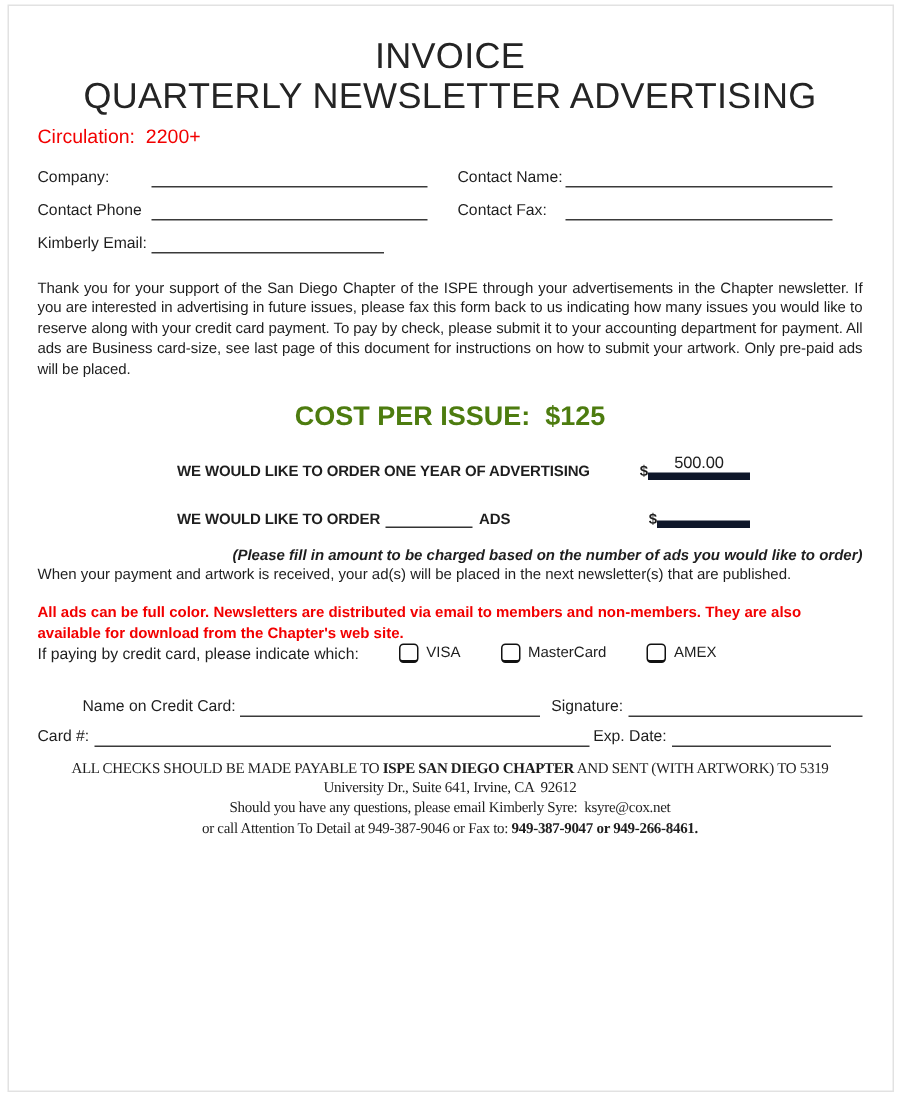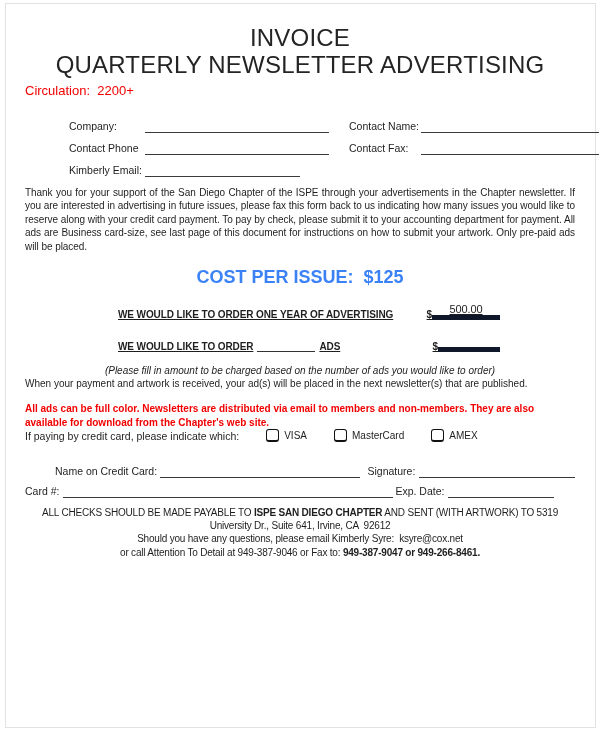--- a/index.html
+++ b/index.html
@@ -7,62 +7,62 @@
        font-family:"Liberation Sans","DejaVu Sans",sans-serif;color:#1e1e1e;}
   .page-border{position:absolute;left:5px;top:3px;right:4px;bottom:2px;
        border:1px solid #e2e2e2;pointer-events:none;}
   .content{position:relative;padding:24px 25px 0 25px;}
 
   .title{font-size:24px;line-height:27px;text-align:center;font-weight:400;
          letter-spacing:.2px;color:#242424;}
   .circulation{margin-top:5px;font-size:13px;white-space:pre;}
 
   .contact-grid{margin-top:13px;}
-  .c-row{display:flex;height:22px;align-items:flex-end;font-size:10.5px;margin-left:44px;}
+  .c-row{display:flex;height:22px;align-items:flex-start;font-size:10.5px;}
   .c-cell{display:flex;flex:0 0 260px;align-items:flex-end;}
   .c-cell.right{margin-left:20px;flex:0 0 250px;}
   .c-label{flex:0 0 76px;padding-bottom:1px;}
   .c-cell.right .c-label{flex:0 0 72px;}
   .fline{display:inline-block;border-bottom:1px solid #3a3a3a;height:13px;}
   .c-cell .fline{flex:1 1 auto;}
 
   .intro{margin-top:9px;font-size:10px;line-height:13.4px;text-align:justify;
          letter-spacing:-0.05px;}
 
   .cost-heading{margin-top:14px;text-align:center;font-size:18px;font-weight:700;
-         white-space:pre;color:#3b82f6;}
+         white-space:pre;color:#4d7c0f;}
 
   .order-row{display:flex;align-items:flex-end;margin-top:15px;font-size:10px;
-         font-weight:700;letter-spacing:-0.1px;text-decoration:underline;}
+         font-weight:700;letter-spacing:-0.1px;}
   .order-row .indent{width:93px;}
   .order-label{white-space:pre;}
   .dollar-col{margin-left:auto;margin-right:75px;display:flex;align-items:flex-end;}
   .amt-line{display:inline-block;border-bottom:5px solid #0f172a;height:12px;
          text-align:center;font-weight:400;font-size:11px;}
   .blank-ads{display:inline-block;border-bottom:1px solid #333;height:12px;width:58px;
          margin:0 4px;}
 
-  .fill-note{margin-top:13px;text-align:center;font-size:10px;font-weight:400;
+  .fill-note{margin-top:13px;text-align:right;font-size:10px;font-weight:700;
          font-style:italic;}
   .placement-note{margin-top:1px;font-size:10px;line-height:13px;}
 
   .red-notice{margin-top:12px;font-size:10px;line-height:13.5px;font-weight:700;}
 
   .cc-row{margin-top:0;display:flex;align-items:center;font-size:10.5px;gap:10px;}
   .cc-option{display:flex;align-items:center;margin-left:17px;}
   .checkbox{display:inline-block;width:11px;height:10px;border:1.5px solid #111;
          border-bottom-width:2.5px;border-radius:3px;margin-right:5px;background:#fff;}
   .cc-opt-label{font-size:10px;}
 
   .sig-row{display:flex;align-items:flex-end;font-size:10.5px;height:20px;}
   .sig-row.first{margin-top:16px;margin-left:30px;}
   .sig-row .lbl{padding-bottom:1px;white-space:pre;}
 
   .footer{margin-top:8px;font-size:10px;line-height:13.2px;text-align:center;
-         letter-spacing:-0.2px;}
+         letter-spacing:-0.2px;font-family:Liberation Serif, serif;}
   .footer .f-line{white-space:pre;}
   b{font-weight:700;}
 </style>
 </head>
 <body>
 
 <div class="page-border"></div>
 
 <div class="content">
 

